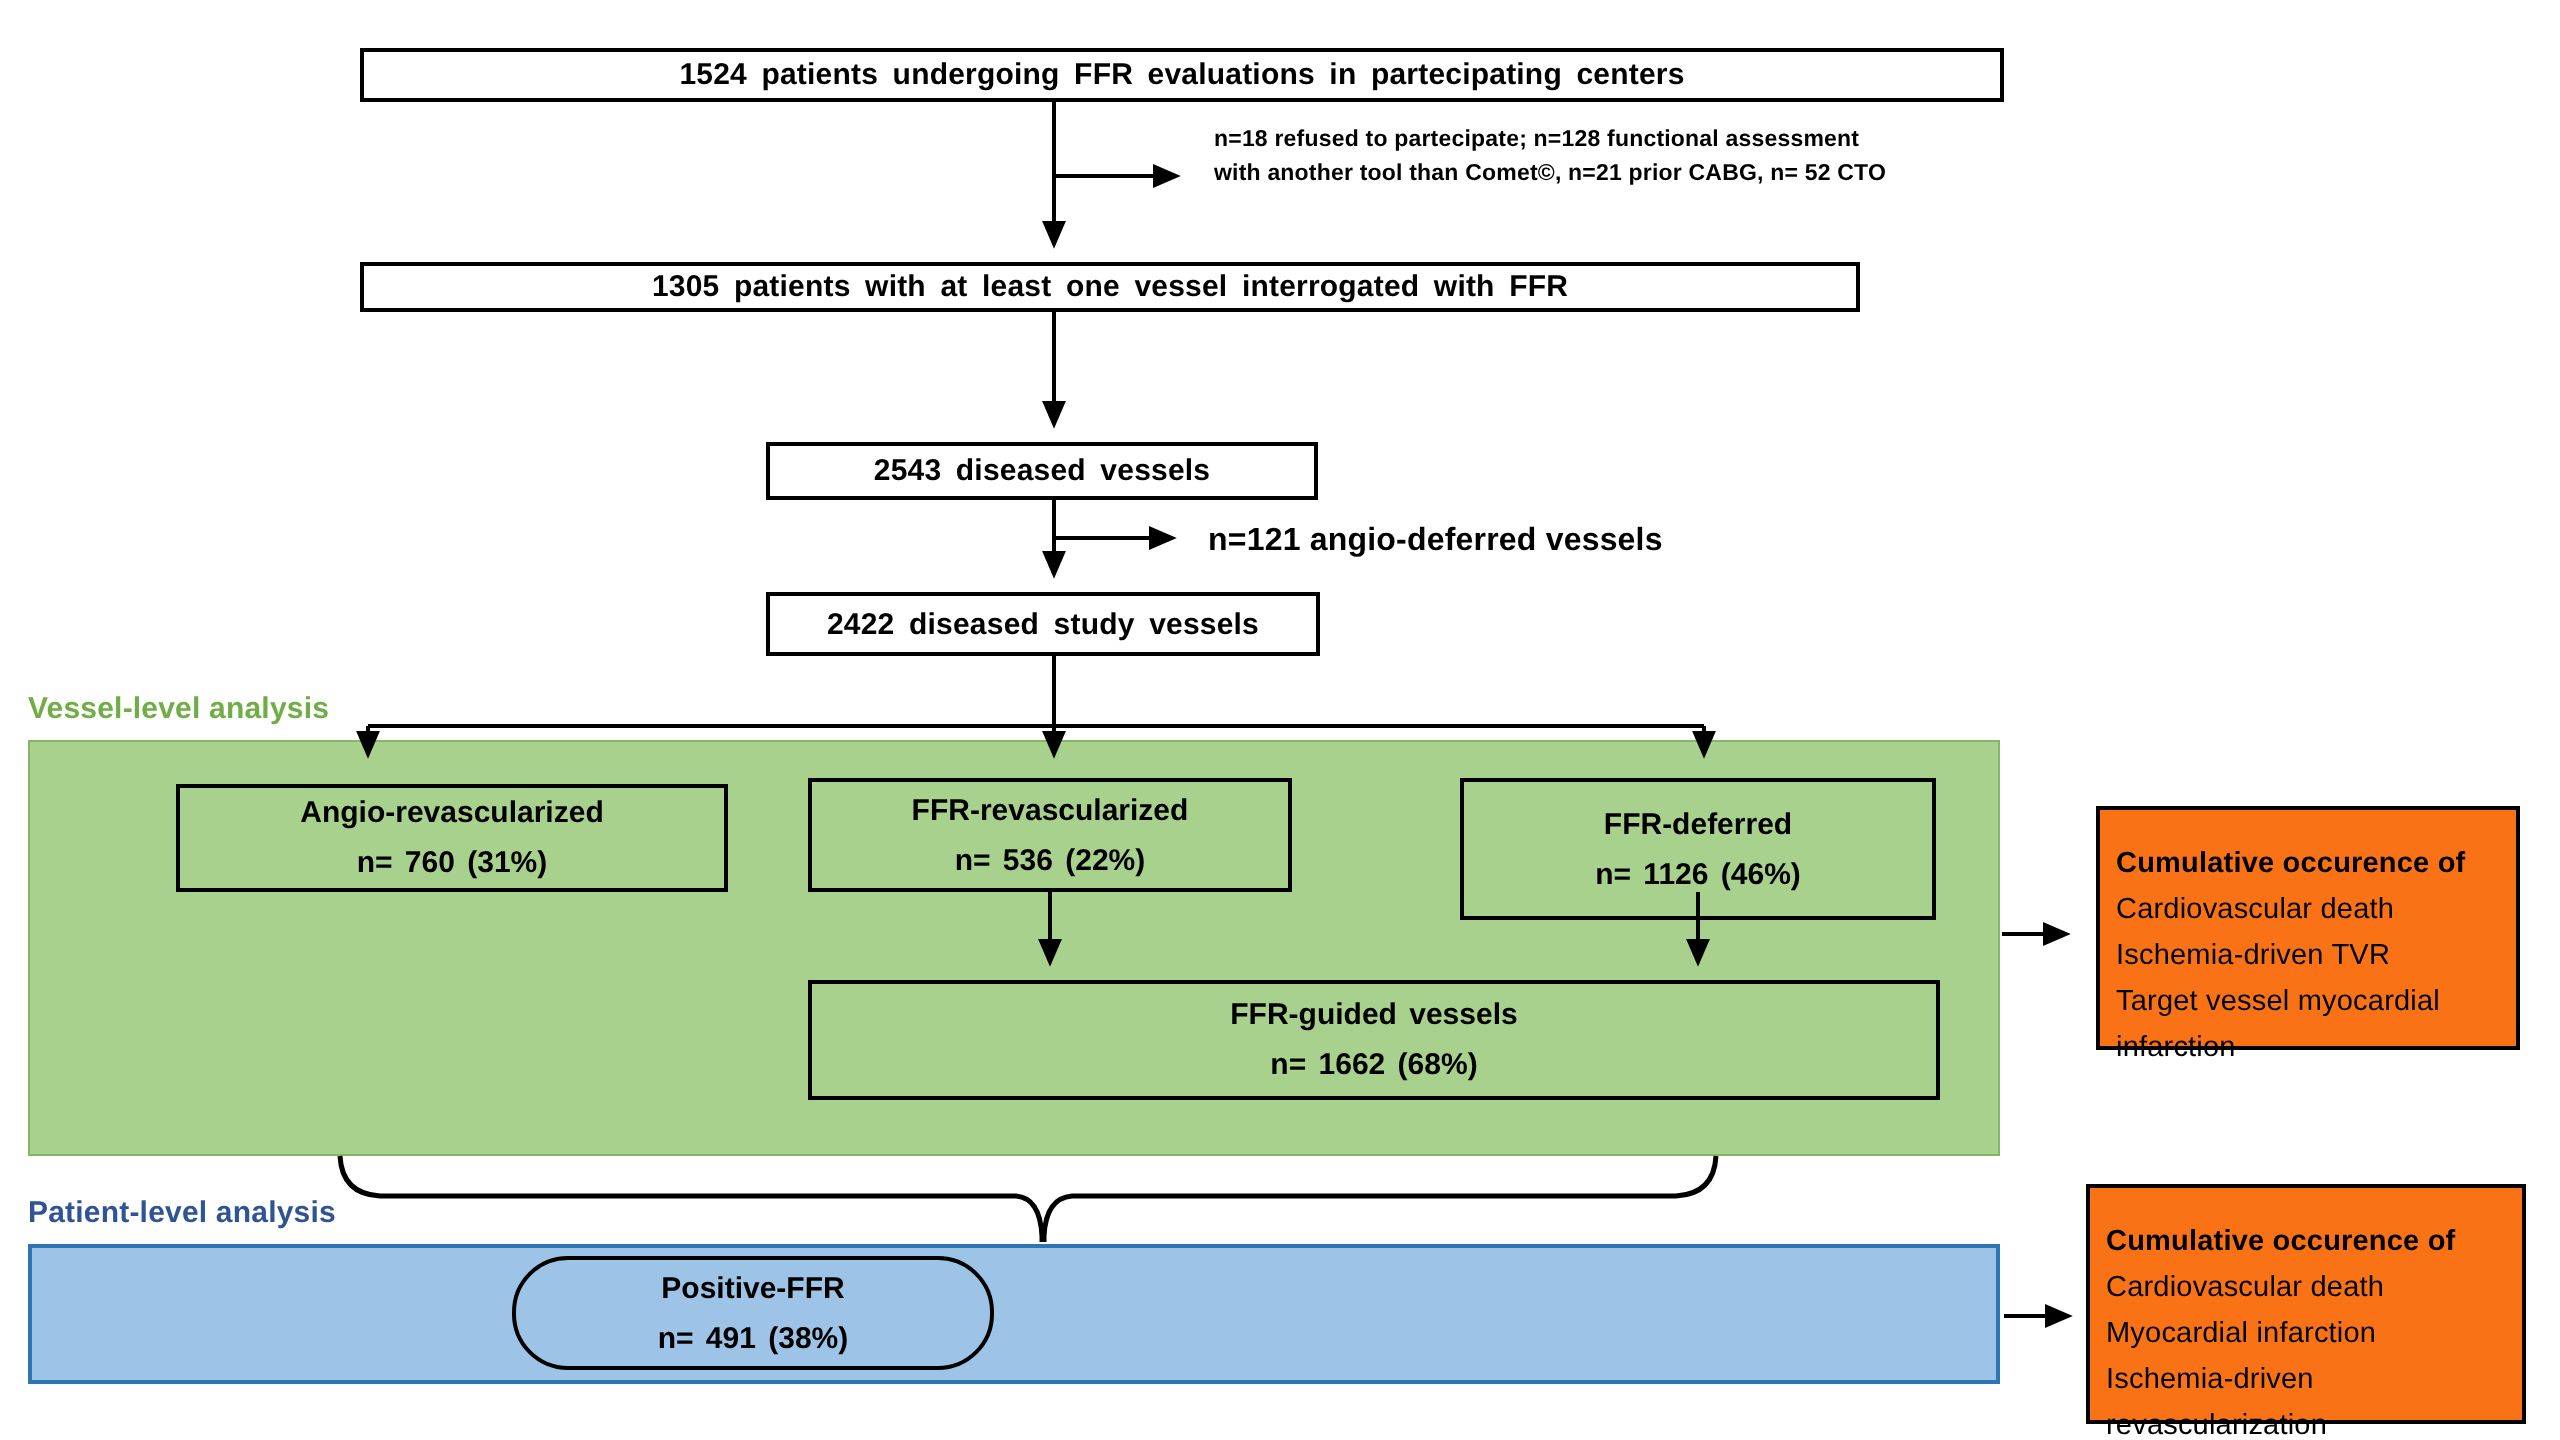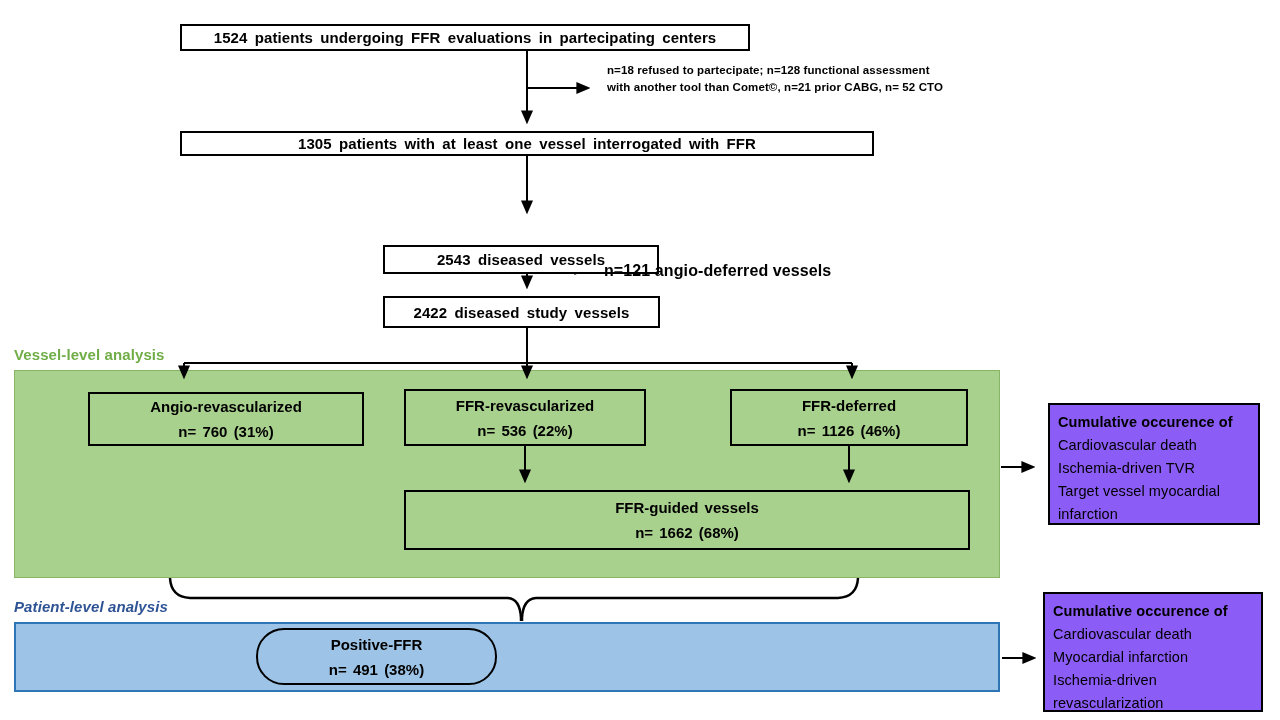--- a/index.html
+++ b/index.html
@@ -28,24 +28,24 @@
     font-weight:bold;font-size:15px;line-height:25px;word-spacing:2px;
   }
   .side-note{
     position:absolute;z-index:3;font-weight:bold;font-size:11.5px;line-height:17px;
     letter-spacing:0.1px;
   }
   .section-label{
     position:absolute;z-index:3;font-weight:bold;font-size:15px;letter-spacing:0.1px;
   }
   #vessel-level-label{left:14px;top:346px;color:var(--green-label,#70AD47);}
-  #patient-level-label{left:14px;top:598px;color:var(--blue-label,#2F5496);font-style:italic;}
+  #patient-level-label{left:14px;top:598px;color:var(--blue-label,#2F5496);}
   .outcome-box{
-    position:absolute;z-index:3;background:#8b5cf6;border:2px solid #000;box-sizing:border-box;
-    padding:6px 8px;font-size:14.5px;line-height:23px;letter-spacing:0.1px;
+    position:absolute;z-index:3;background:#f97316;border:2px solid #000;box-sizing:border-box;
+    padding:16px 8px;font-size:14.5px;line-height:23px;letter-spacing:0.1px;
   }
   .outcome-box .hdr{font-weight:bold;}
 </style>
 </head>
 <body>
 
 <div id="canvas">
 
   <div class="panel" id="green-panel"></div>
   <div class="panel" id="blue-panel"></div>
@@ -70,31 +70,31 @@
       <path d="M849,446 V481" marker-end="url(#ah)"></path>
       <path d="M1001,467 H1033" marker-end="url(#ah)"></path>
       <path d="M1002,658 H1034" marker-end="url(#ah)"></path>
     </g>
     <g stroke="#000" stroke-width="2.5" fill="none">
       <path d="M170,578 Q171,597 190,598 H508 Q520,599 521,618 L521,621"></path>
       <path d="M858,578 Q857,597 838,598 H536 Q523,599 522,618 L522,621"></path>
     </g>
   </svg>
 
-  <div class="flow-box" style="left:180px;top:24px;width:570px;height:27px;">
+  <div class="flow-box" style="left:180px;top:24px;width:822px;height:27px;">
     <span>1524 patients undergoing FFR evaluations in partecipating centers</span>
   </div>
 
   <div class="side-note" style="left:607px;top:62px;width:338px;">n=18 refused to partecipate; n=128 functional assessment with another tool than Comet©, n=21 prior CABG, n= 52 CTO</div>
 
-  <div class="flow-box" style="left:180px;top:131px;width:694px;height:25px;">
+  <div class="flow-box" style="left:180px;top:131px;width:750px;height:25px;">
     <span>1305 patients with at least one vessel interrogated with FFR</span>
   </div>
 
-  <div class="flow-box" style="left:383px;top:221px;width:276px;height:29px;margin-top:24px;">
+  <div class="flow-box" style="left:383px;top:221px;width:276px;height:29px;">
     <span>2543 diseased vessels</span>
   </div>
 
   <div class="side-note" style="left:604px;top:262px;width:300px;font-size:16px;">n=121 angio-deferred vessels</div>
 
   <div class="flow-box" style="left:383px;top:296px;width:277px;height:32px;">
     <span>2422 diseased study vessels</span>
   </div>
 
   <div class="section-label" id="vessel-level-label">Vessel-level analysis</div>
@@ -102,21 +102,21 @@
   <div class="sub-box" style="left:88px;top:392px;width:276px;height:54px;justify-content:space-between;">
     <div>Angio-revascularized</div>
     <div>n= 760 (31%)</div>
   </div>
 
   <div class="sub-box" style="left:404px;top:389px;width:242px;height:57px;">
     <div>FFR-revascularized</div>
     <div>n= 536 (22%)</div>
   </div>
 
-  <div class="sub-box" style="left:730px;top:389px;width:238px;height:57px;">
+  <div class="sub-box" style="left:730px;top:389px;width:238px;height:71px;">
     <div>FFR-deferred</div>
     <div>n= 1126 (46%)</div>
   </div>
 
   <div class="sub-box" style="left:404px;top:490px;width:566px;height:60px;">
     <div>FFR-guided vessels</div>
     <div>n= 1662 (68%)</div>
   </div>
 
   <div class="outcome-box" style="left:1048px;top:403px;width:212px;height:122px;">

